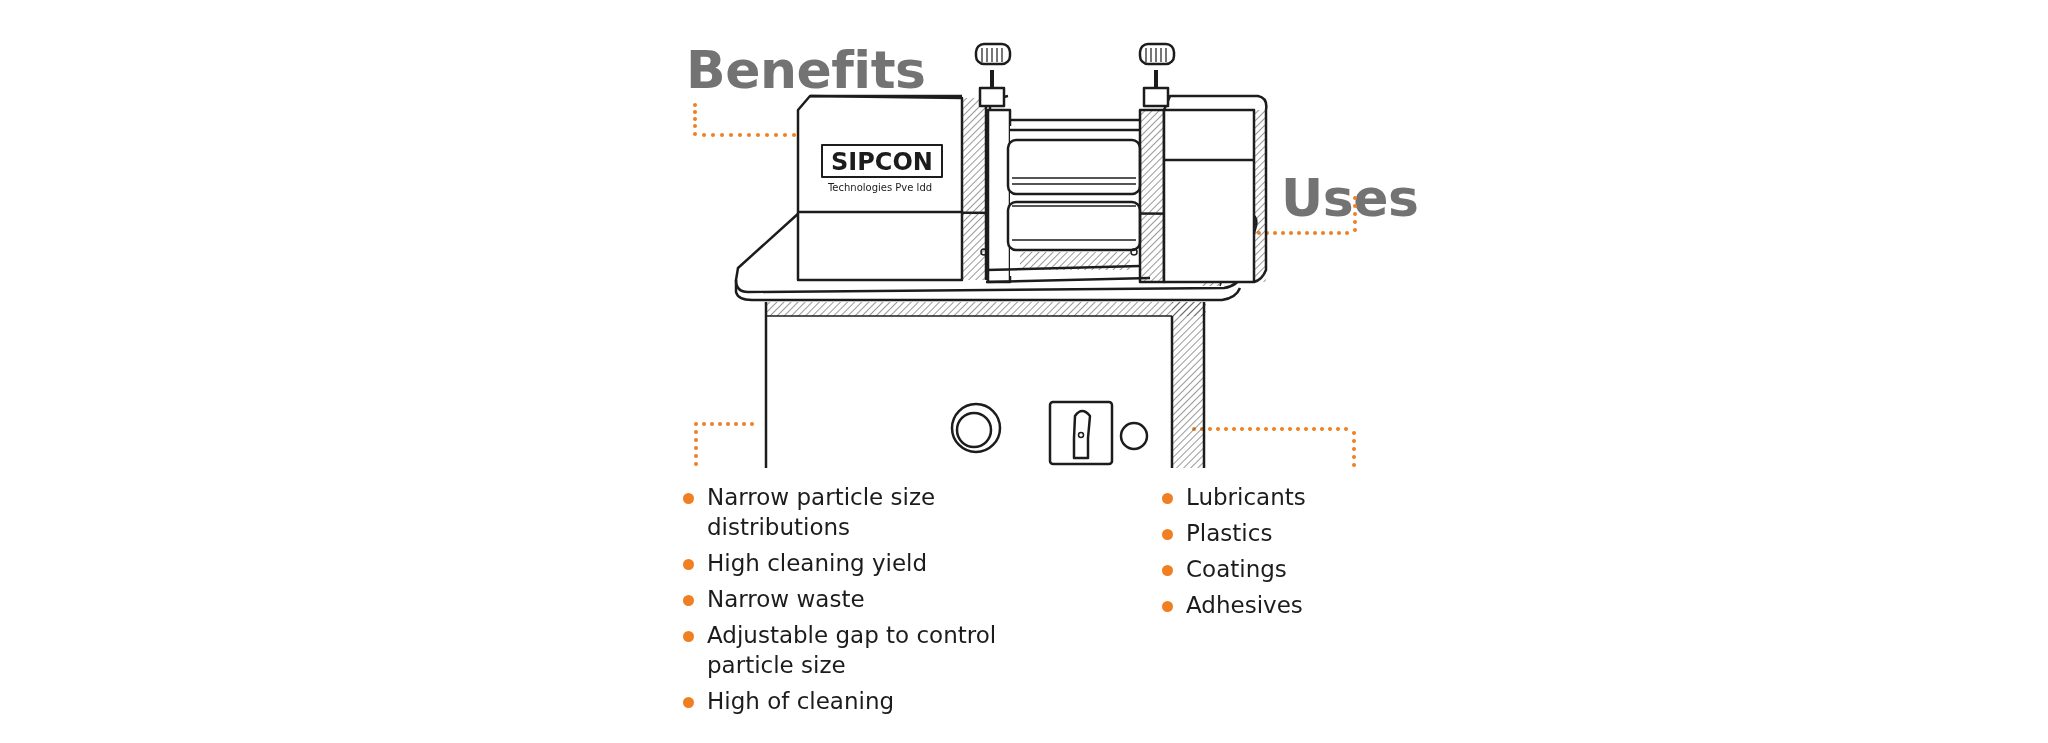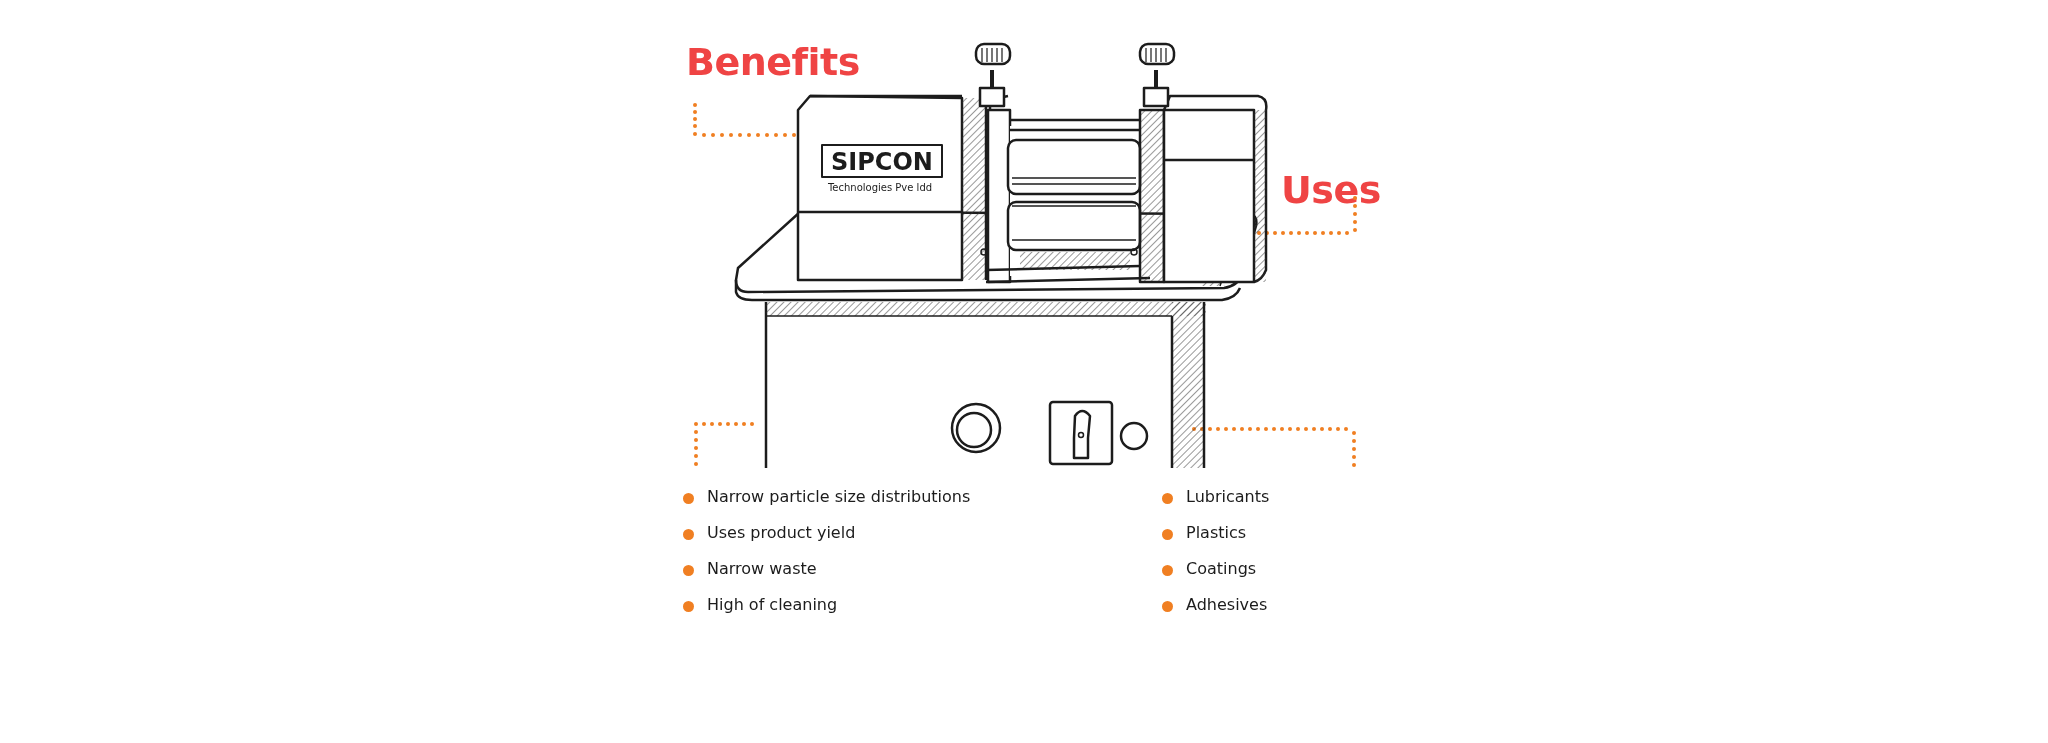--- a/index.html
+++ b/index.html
@@ -1,22 +1,22 @@
 <!DOCTYPE html>
 <html><head>
 <meta charset="utf-8">
 <style>
   html, body { margin: 0; padding: 0; background: #ffffff; }
   body { width: 2048px; height: 743px; position: relative; overflow: hidden;
          font-family: "DejaVu Sans", sans-serif; color: #1c1c1c; }
-  .heading { position: absolute; font-weight: bold; font-size: 38px; letter-spacing: -0.5px; color: #ef4444; }
+  .heading { position: absolute; font-weight: bold; font-size: 52px; letter-spacing: -0.5px; color: #737373; }
   #benefits-title { left: 686px; top: 40px; }
   #uses-title { left: 1281px; top: 136px; margin-top: 32px; }
   .machine { position: absolute; left: 730px; top: 30px; width: 560px; height: 440px; }
-  ul.list { position: absolute; list-style: none; margin: 0; padding: 0; font-size: 16px; line-height: 30px; color: #1c1c1c; }
+  ul.list { position: absolute; list-style: none; margin: 0; padding: 0; font-size: 23px; line-height: 30px; color: #1c1c1c; }
   ul.list li { position: relative; padding-left: 24px; margin-bottom: 6px; }
   ul.list li .dot { position: absolute; left: 0; top: 11px; width: 11px; height: 11px; border-radius: 50%; background: #f07f22; }
   #benefits-list { left: 683px; top: 482px; width: 340px; }
   #uses-list { left: 1162px; top: 482px; width: 260px; }
   #uses-list li { margin-bottom: 6px; }
   .dots { position: absolute; }
 </style>
 </head>
 <body>
 
@@ -196,22 +196,23 @@
     <path d="M345 386 Q352 376 360 386 L358 408 L358 428 L344 428 L344 408 Z" fill="#fff"></path>
     <circle cx="351" cy="405" r="2.5" stroke-width="1.5"></circle>
     <circle cx="404" cy="406" r="13" fill="#fff"></circle>
   </g>
   <text x="152" y="140" text-anchor="middle" font-family="DejaVu Sans, sans-serif" font-weight="bold" font-size="24" fill="#1c1c1c">SIPCON</text>
   <text x="150" y="161" text-anchor="middle" font-family="DejaVu Sans, sans-serif" font-size="10" fill="#1c1c1c">Technologies Pve ldd</text>
 </svg>
 
 <ul class="list" id="benefits-list">
   <li><span class="dot"></span><span>Narrow particle size distributions</span></li>
-  <li><span class="dot"></span><span>Uses product yield</span></li>
+  <li><span class="dot"></span><span>High cleaning yield</span></li>
   <li><span class="dot"></span><span>Narrow waste</span></li>
+  <li><span class="dot"></span><span>Adjustable gap to control particle size</span></li>
   <li><span class="dot"></span><span>High of cleaning</span></li>
 </ul>
 
 <ul class="list" id="uses-list">
   <li><span class="dot"></span><span>Lubricants</span></li>
   <li><span class="dot"></span><span>Plastics</span></li>
   <li><span class="dot"></span><span>Coatings</span></li>
   <li><span class="dot"></span><span>Adhesives</span></li>
 </ul>
 

